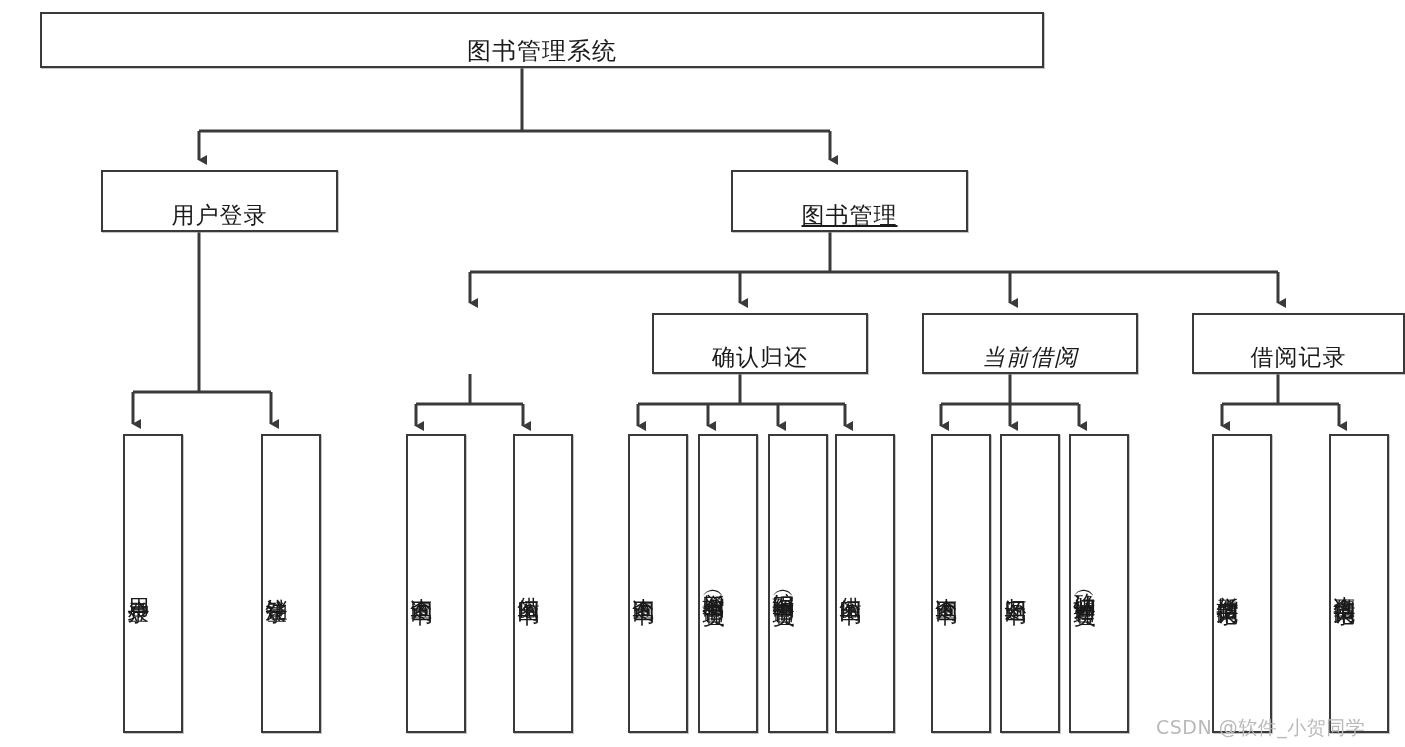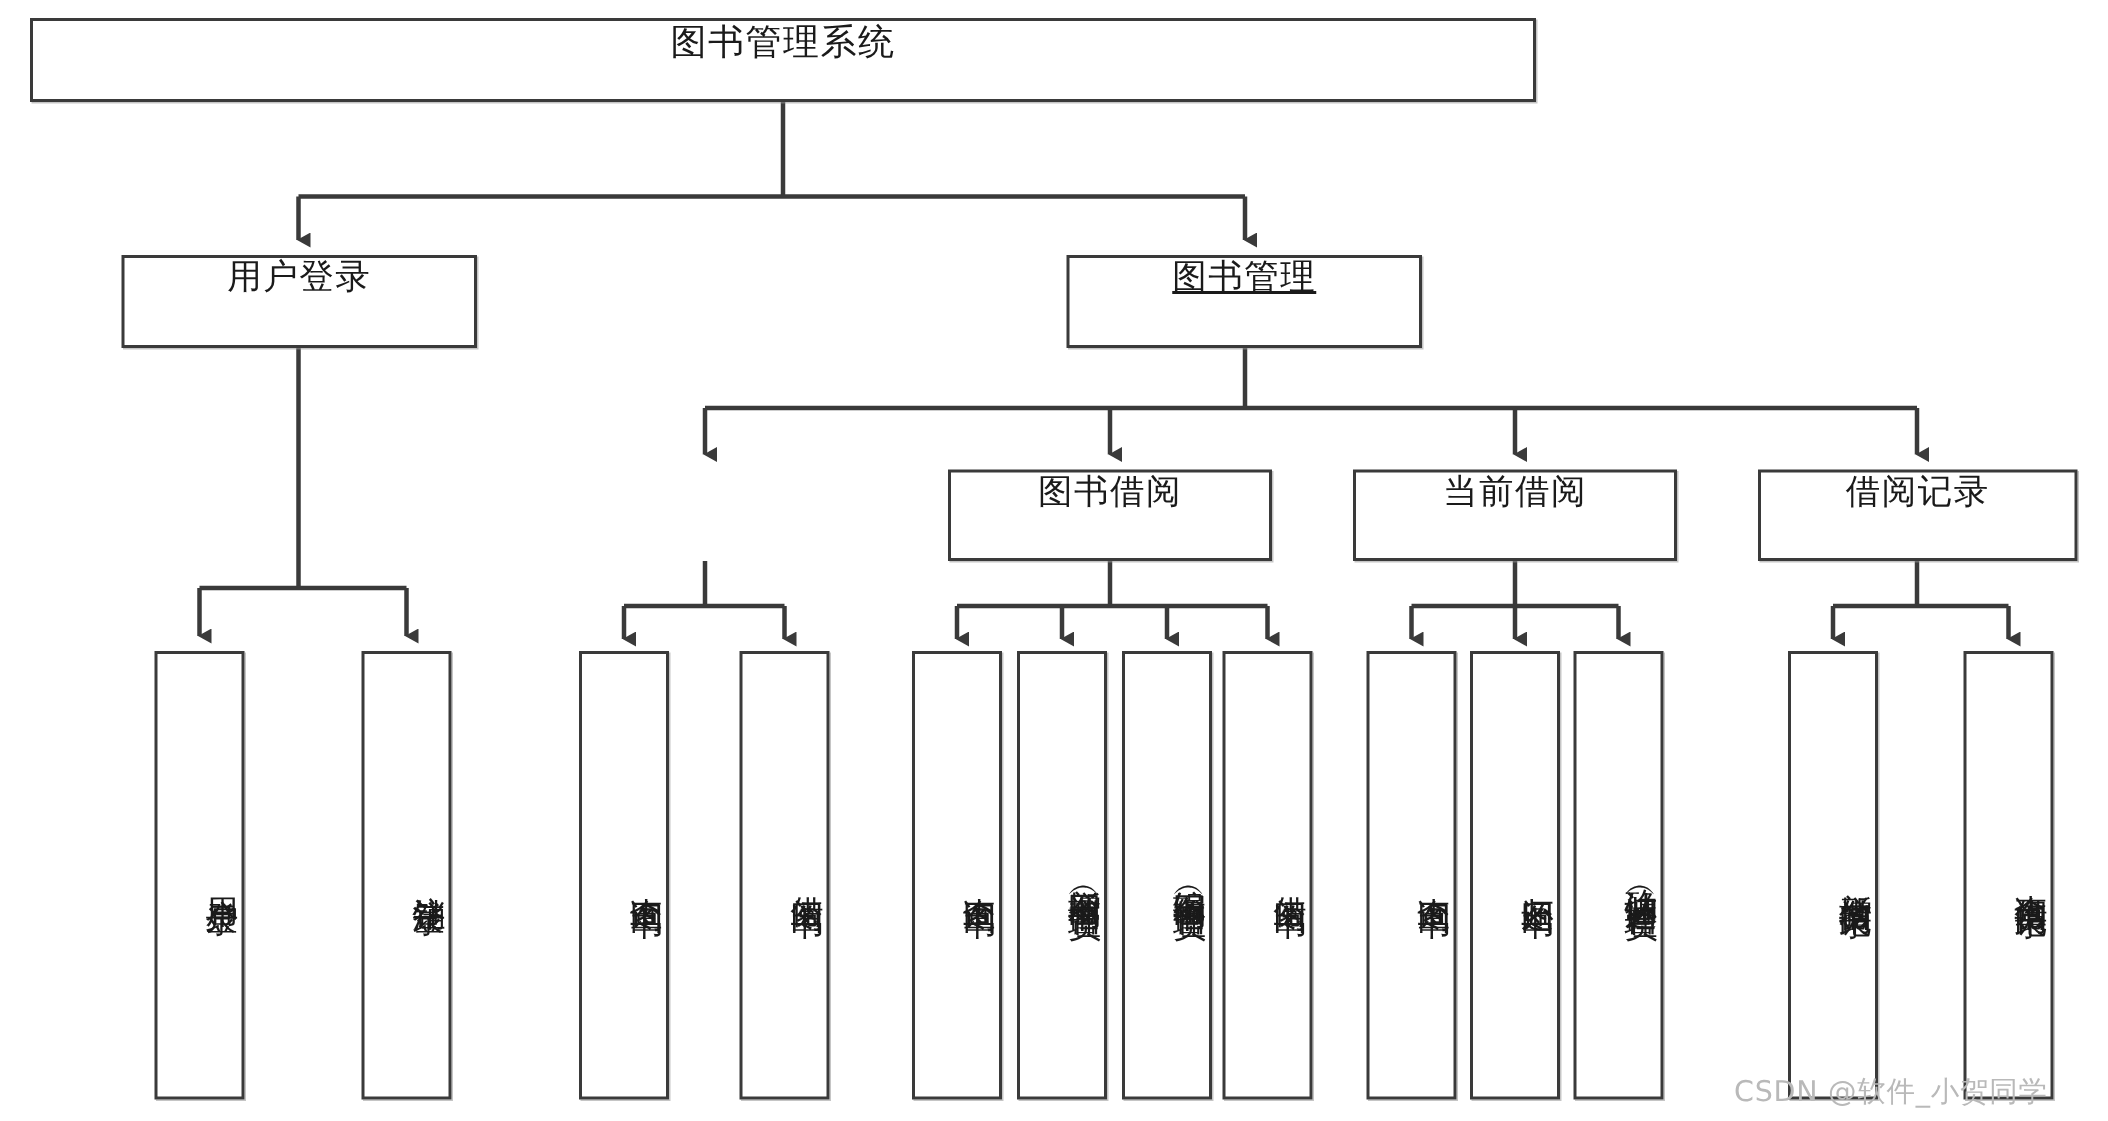--- a/index.html
+++ b/index.html
@@ -24,24 +24,25 @@
     width: 1405px;
     height: 747px;
     pointer-events: none;
   }
   .node {
     position: absolute;
     box-sizing: border-box;
     border: 2.5px solid #3a3a3a;
     background: #ffffff;
     display: flex;
-    align-items: flex-start;
+    align-items: flex-end;
     justify-content: center;
     color: #1a1a1a;
     box-shadow: 1px 1px 0 rgba(150,150,150,0.55);
+    margin-left: 20px;
   }
   .node.horizontal {
     font-size: 23px;
     line-height: 1.2;
     letter-spacing: 1px;
     white-space: nowrap;
   }
   .node.vertical {
     writing-mode: vertical-rl;
     text-orientation: upright;
@@ -131,24 +132,24 @@
   <div class="node horizontal" style="left:81px; top:170px; width:237px; height:62px;">
     <span class="label">用户登录</span>
   </div>
 
   <div class="node horizontal" style="left:711px; top:170px; width:237px; height:62px;text-decoration:underline;">
     <span class="label">图书管理</span>
   </div>
 
 
   <div class="node horizontal" style="left:632px; top:313px; width:216px; height:61px;">
-    <span class="label">图书借阅</span>
-  </div>
-
-  <div class="node horizontal" style="left:902px; top:313px; width:216px; height:61px;">
+    <span class="label">确认归还</span>
+  </div>
+
+  <div class="node horizontal" style="left:902px; top:313px; width:216px; height:61px;font-style:italic;">
     <span class="label">当前借阅</span>
   </div>
 
   <div class="node horizontal" style="left:1172px; top:313px; width:213px; height:61px;">
     <span class="label">借阅记录</span>
   </div>
 
   <div class="node vertical" style="left:103px; top:434px; width:60px; height:299px;">
     <span class="label">用户登录</span>
   </div>

